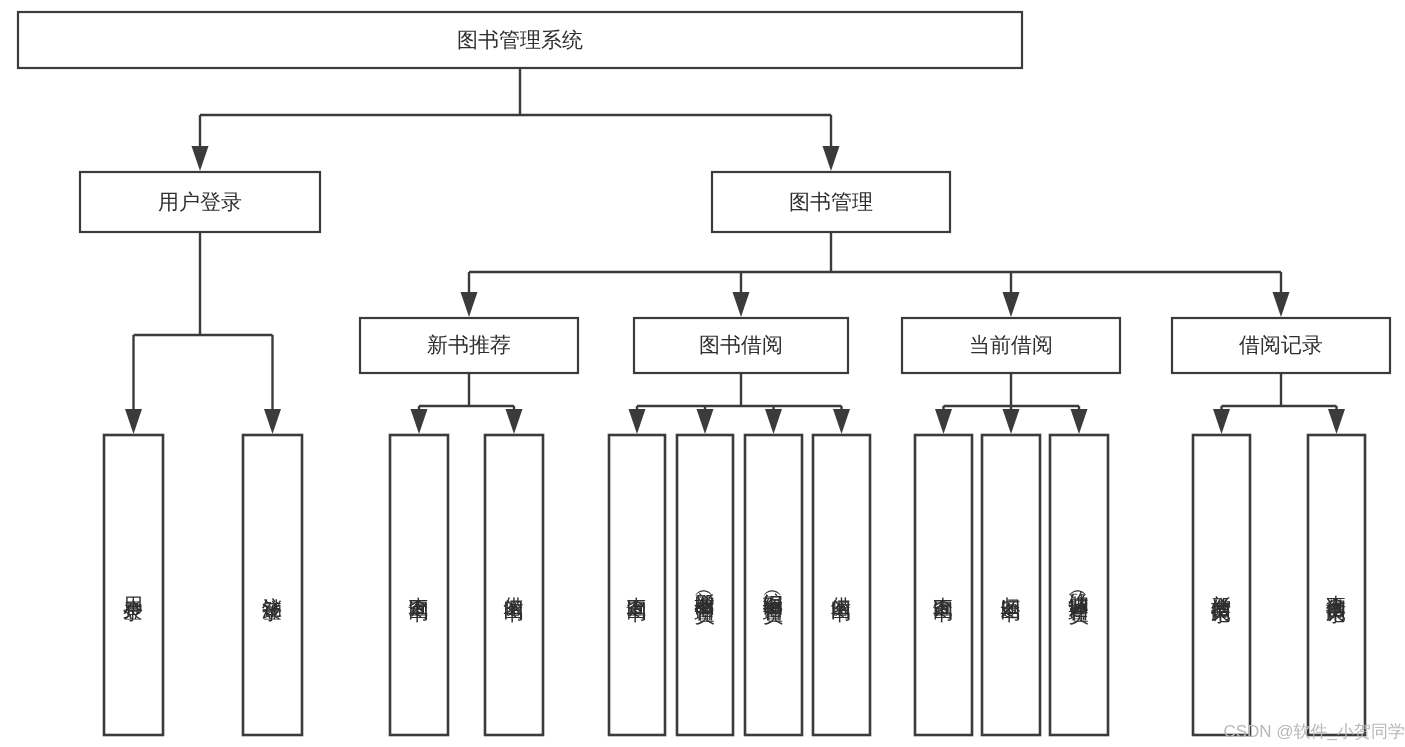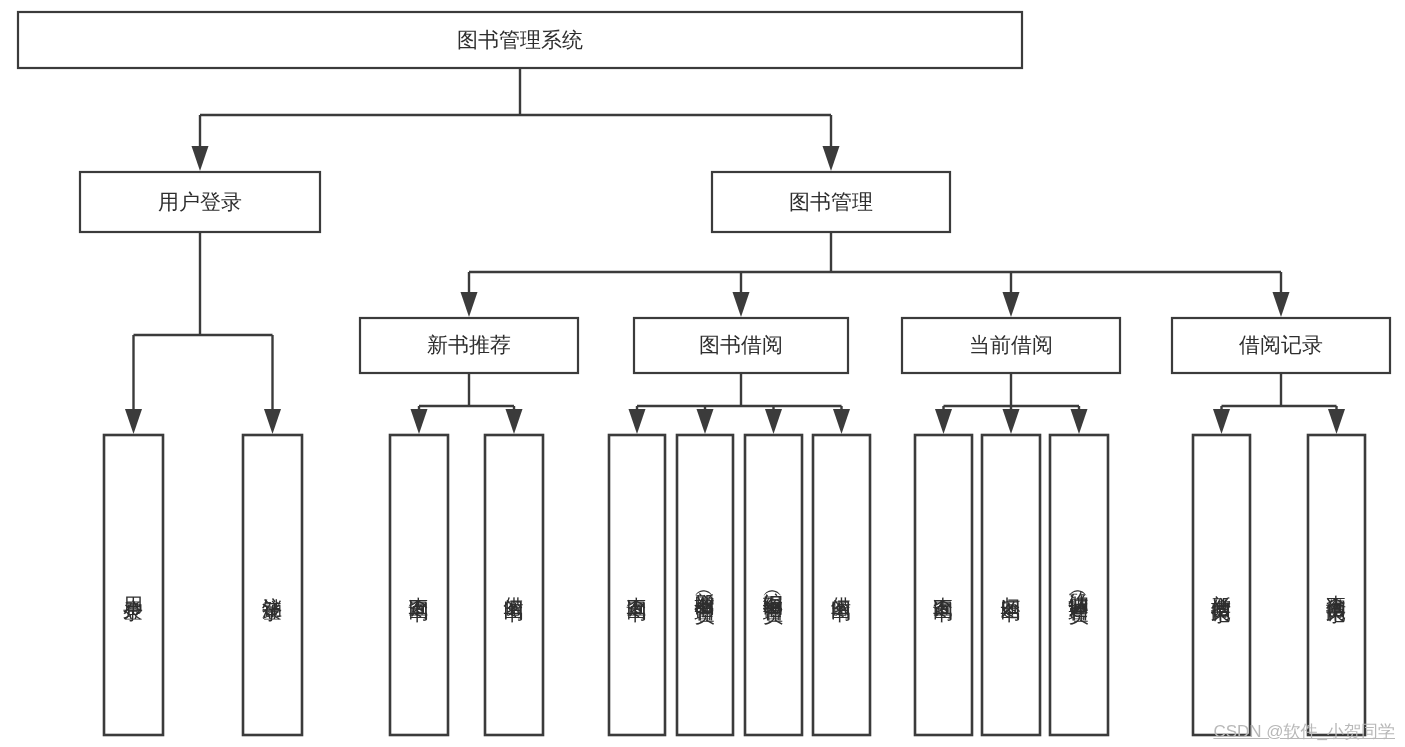--- a/index.html
+++ b/index.html
@@ -44,28 +44,27 @@
   }
   .node-label {
     fill: #2e2e2e;
     font-family: "Liberation Sans", "DejaVu Sans", sans-serif;
     font-size: 21px;
     text-anchor: middle;
     dominant-baseline: middle;
   }
   .watermark-text {
     position: absolute;
-    right: 10px;
+    right: 0;
     bottom: 4px;
     font-family: "Liberation Sans", "DejaVu Sans", sans-serif;
     font-size: 17px;
     color: #b8b8b8;
     white-space: nowrap;
     pointer-events: none;
-    text-decoration: underline;
   }
 </style>
 </head>
 <body>
 
 <div id="stage">
   <svg id="diagram-svg" viewBox="0 0 1405 747" xmlns="http://www.w3.org/2000/svg">
     <g id="connector-layer">
         <g>
           <line x1="520" y1="68" x2="520" y2="115" class="connector"></line>

